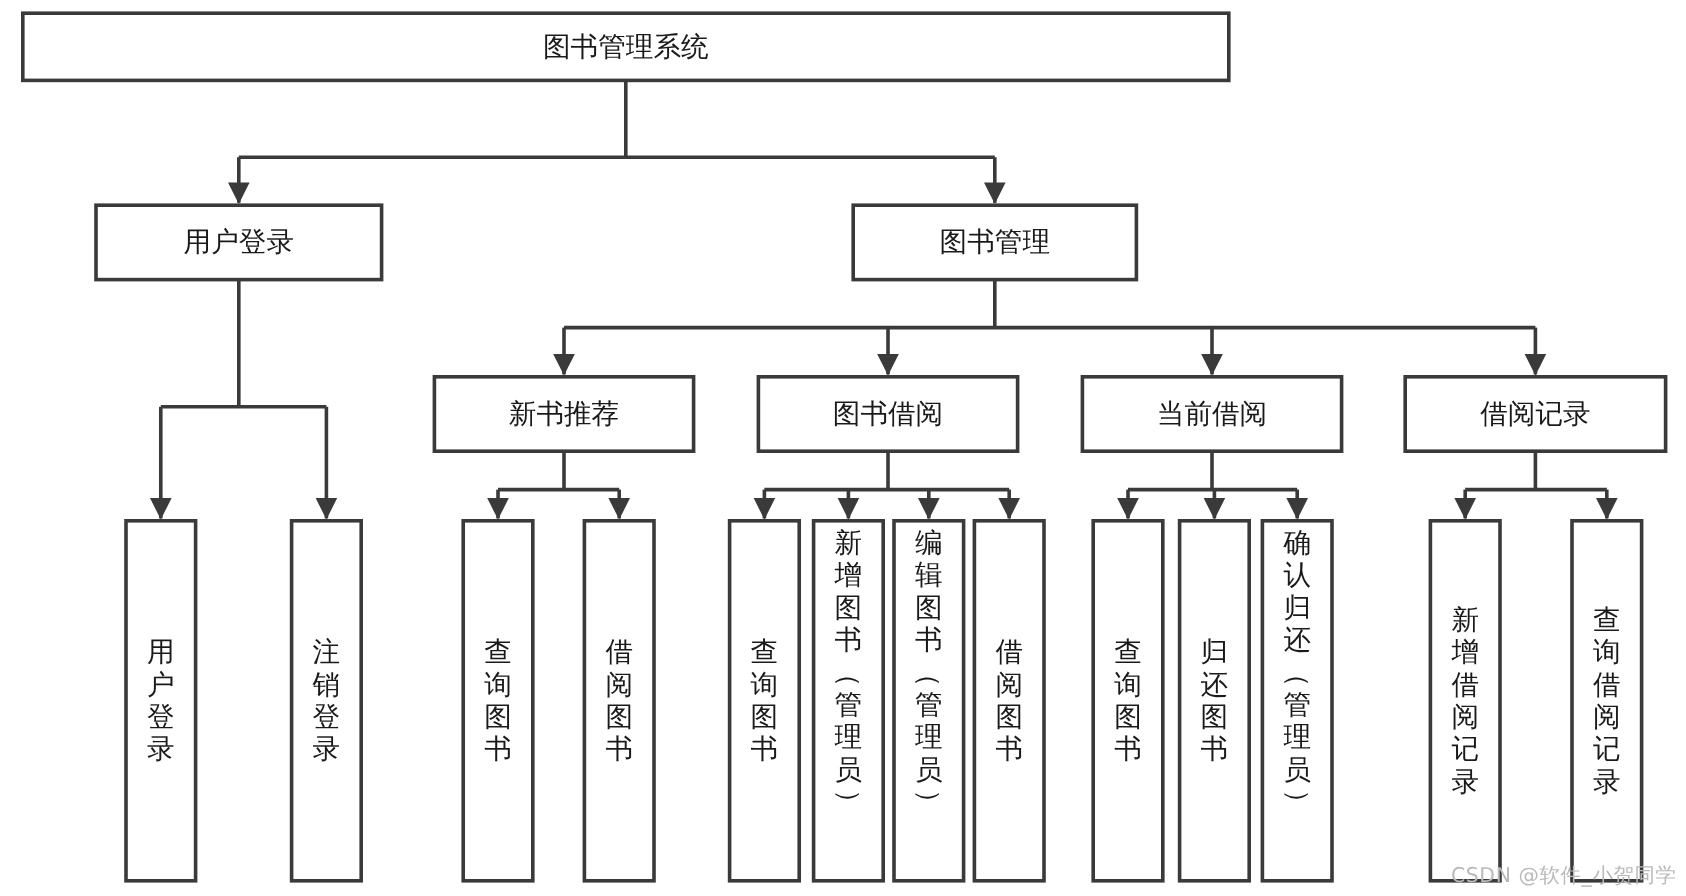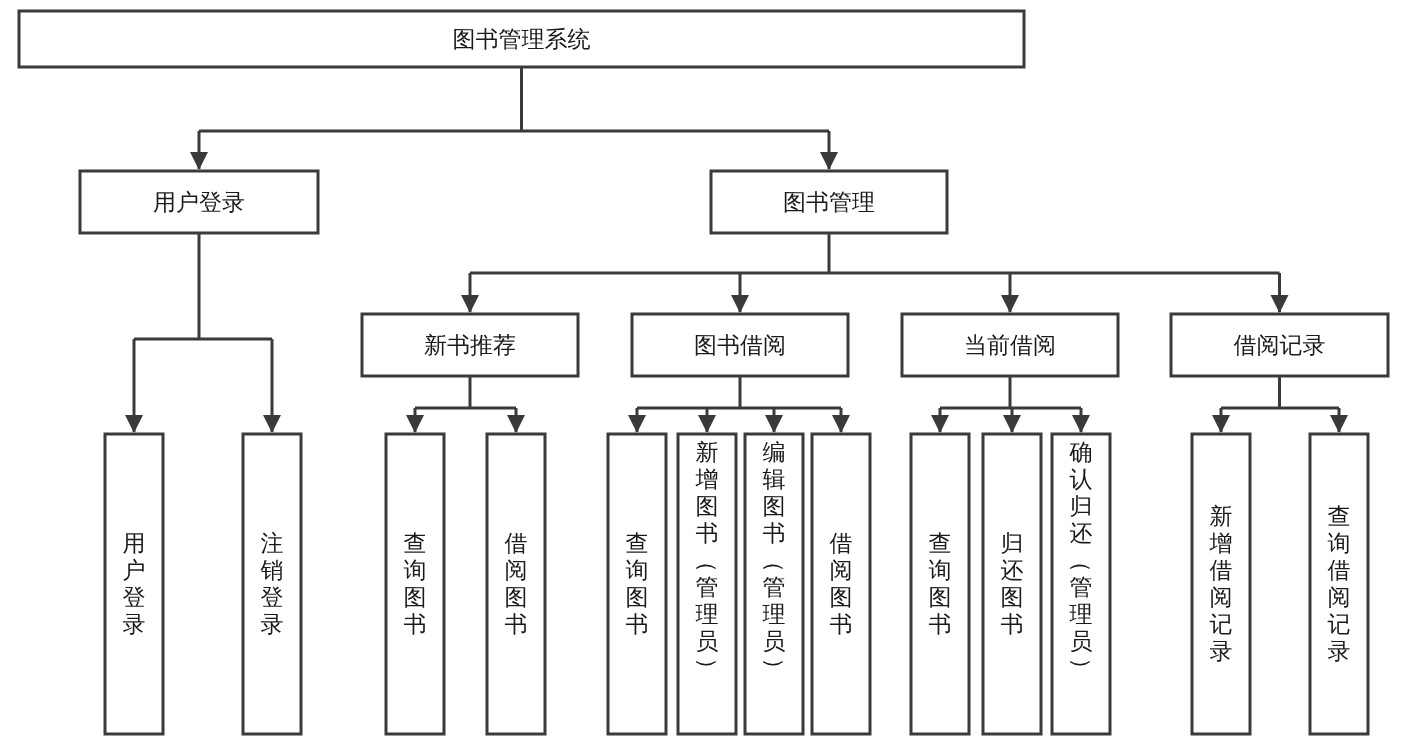--- a/index.html
+++ b/index.html
@@ -257,13 +257,14 @@
           <rect x="1310" y="434" width="58" height="300" class="node-rect"></rect>
           <text x="1339" y="524.06" class="node-label-vertical">查</text>
           <text x="1339" y="551.06" class="node-label-vertical">询</text>
           <text x="1339" y="578.06" class="node-label-vertical">借</text>
           <text x="1339" y="605.06" class="node-label-vertical">阅</text>
           <text x="1339" y="632.06" class="node-label-vertical">记</text>
           <text x="1339" y="659.06" class="node-label-vertical">录</text>
         </g>
       </g>
   </svg>
+  <div class="watermark">CSDN @软件_小贺同学</div>
 </div>
 
 </body></html>

